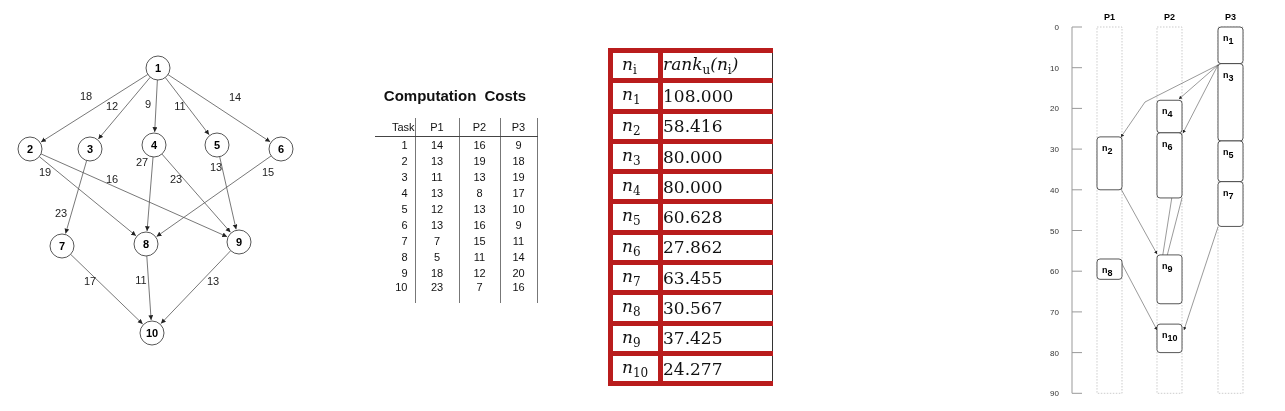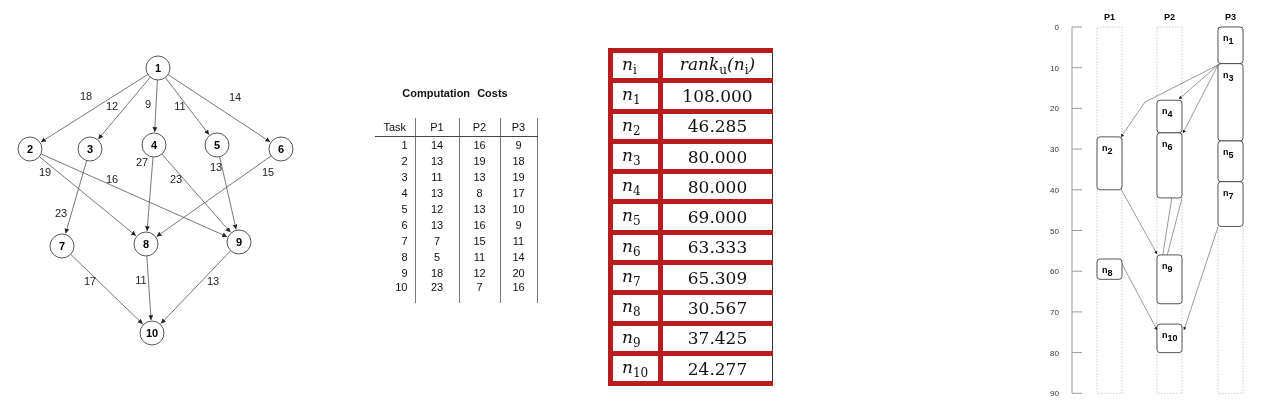--- a/index.html
+++ b/index.html
@@ -1,36 +1,36 @@
 <!DOCTYPE html>
 <html><head>
 <meta charset="utf-8">
 <style>
   html, body { margin:0; padding:0; background:#ffffff; }
   body { width:1285px; height:411px; position:relative; overflow:hidden; font-family:"Liberation Sans", sans-serif; color:#111; }
   .panel { position:absolute; }
   svg text { font-family:"Liberation Sans", sans-serif; }
   
-  #cost-title { position:absolute; left:375px; top:87px; width:160px; text-align:center; font-weight:bold; font-size:11px; word-spacing:4px; }
+  #cost-title { position:absolute; left:375px; top:87px; width:160px; text-align:center; font-weight:bold; font-size:15px; word-spacing:4px; }
   #cost-table { position:absolute; left:375px; top:118px; border-collapse:collapse; font-size:11px; }
   #cost-table th { font-weight:normal; height:18px; padding:0; border-bottom:1px solid #444; }
   #cost-table td { height:16px; padding:0; text-align:center; }
   #cost-table .c0 { width:40px; text-align:right; padding-right:7px; box-sizing:border-box; }
   #cost-table .c1 { width:43px; }
   #cost-table .c2 { width:40px; }
   #cost-table .c3 { width:36px; }
-  #cost-table th.c0 { text-align:center; padding-right:0; }
+  #cost-table th.c0 { text-align:right; padding-right:0; }
   #cost-table .bl { border-left:1px solid #777; }
   #cost-table .br { border-right:1px solid #777; }
   #cost-table tbody tr:last-child td { height:22px; vertical-align:top; }
   
   #rank-table { position:absolute; left:608px; top:48px; border-collapse:collapse; font-family:"DejaVu Serif", serif; font-size:17px; }
   #rank-table td, #rank-table th { height:25.3px; padding:0; border:5px solid #b91c1c; font-weight:normal; }
   #rank-table .ni { width:50px; text-align:left; padding-left:9px; box-sizing:border-box; font-style:italic; }
-  #rank-table .rv { width:109px; text-align:center; }
+  #rank-table .rv { width:109px; text-align:left; }
   #rank-table tr > *:last-child { border-right:1.5px solid #333; }
   #rank-table sub { font-style:normal; font-size:12px; }
   #rank-table .rh { font-style:italic; }
 </style>
 </head>
 <body>
 
 <div class="panel" style="left:0;top:0;width:320px;height:411px;">
   <svg id="graph-svg" width="320" height="411">
     <defs>
@@ -198,41 +198,41 @@
       <th class="rv rh"><span>rank</span><sub>u</sub><span>(n</span><sub>i</sub><span>)</span></th>
     </tr>
   </thead>
   <tbody id="rank-body">
       <tr>
         <td class="ni"><span>n</span><sub>1</sub></td>
         <td class="rv">108.000</td>
       </tr>
       <tr>
         <td class="ni"><span>n</span><sub>2</sub></td>
-        <td class="rv">46.285</td>
+        <td class="rv">58.416</td>
       </tr>
       <tr>
         <td class="ni"><span>n</span><sub>3</sub></td>
         <td class="rv">80.000</td>
       </tr>
       <tr>
         <td class="ni"><span>n</span><sub>4</sub></td>
         <td class="rv">80.000</td>
       </tr>
       <tr>
         <td class="ni"><span>n</span><sub>5</sub></td>
-        <td class="rv">69.000</td>
+        <td class="rv">60.628</td>
       </tr>
       <tr>
         <td class="ni"><span>n</span><sub>6</sub></td>
-        <td class="rv">63.333</td>
+        <td class="rv">27.862</td>
       </tr>
       <tr>
         <td class="ni"><span>n</span><sub>7</sub></td>
-        <td class="rv">65.309</td>
+        <td class="rv">63.455</td>
       </tr>
       <tr>
         <td class="ni"><span>n</span><sub>8</sub></td>
         <td class="rv">30.567</td>
       </tr>
       <tr>
         <td class="ni"><span>n</span><sub>9</sub></td>
         <td class="rv">37.425</td>
       </tr>
       <tr>

